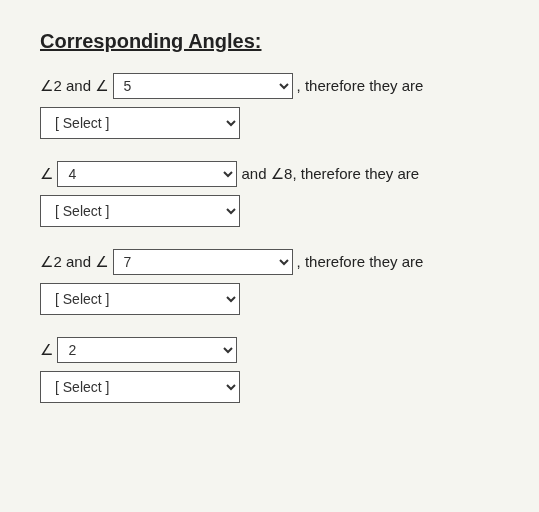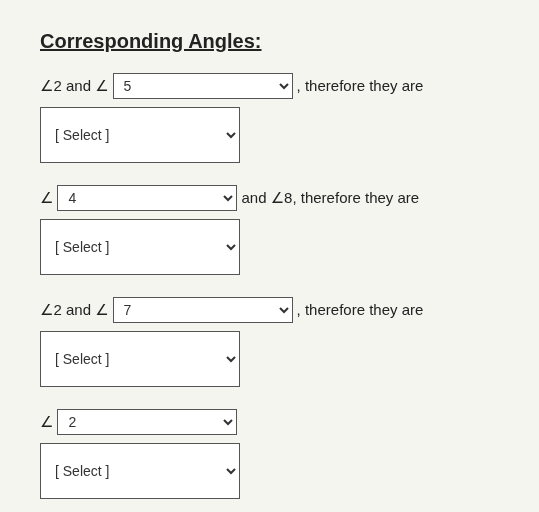--- a/index.html
+++ b/index.html
@@ -39,21 +39,21 @@
     }
 
     .dropdown-row {
       margin-bottom: 22px;
     }
 
     select {
       appearance: auto;
       background: white;
       border: 1.5px solid #555;
-      padding: 18px 10px;
+      padding: 6px 10px;
       font-size: 14px;
       min-width: 200px;
       cursor: pointer;
       color: #333;
     }
 
     .inline-select {
       min-width: 180px;
       padding: 3px 6px;
       font-size: 14px;

